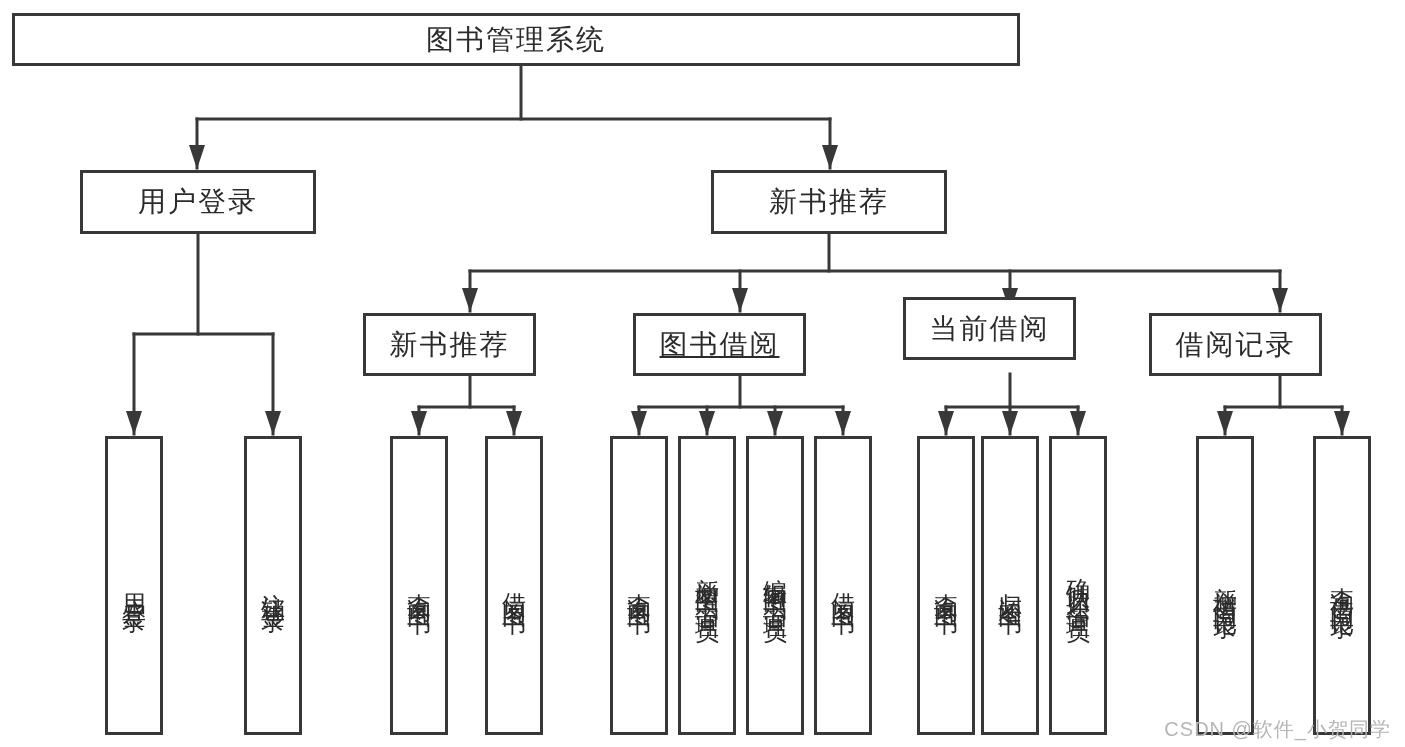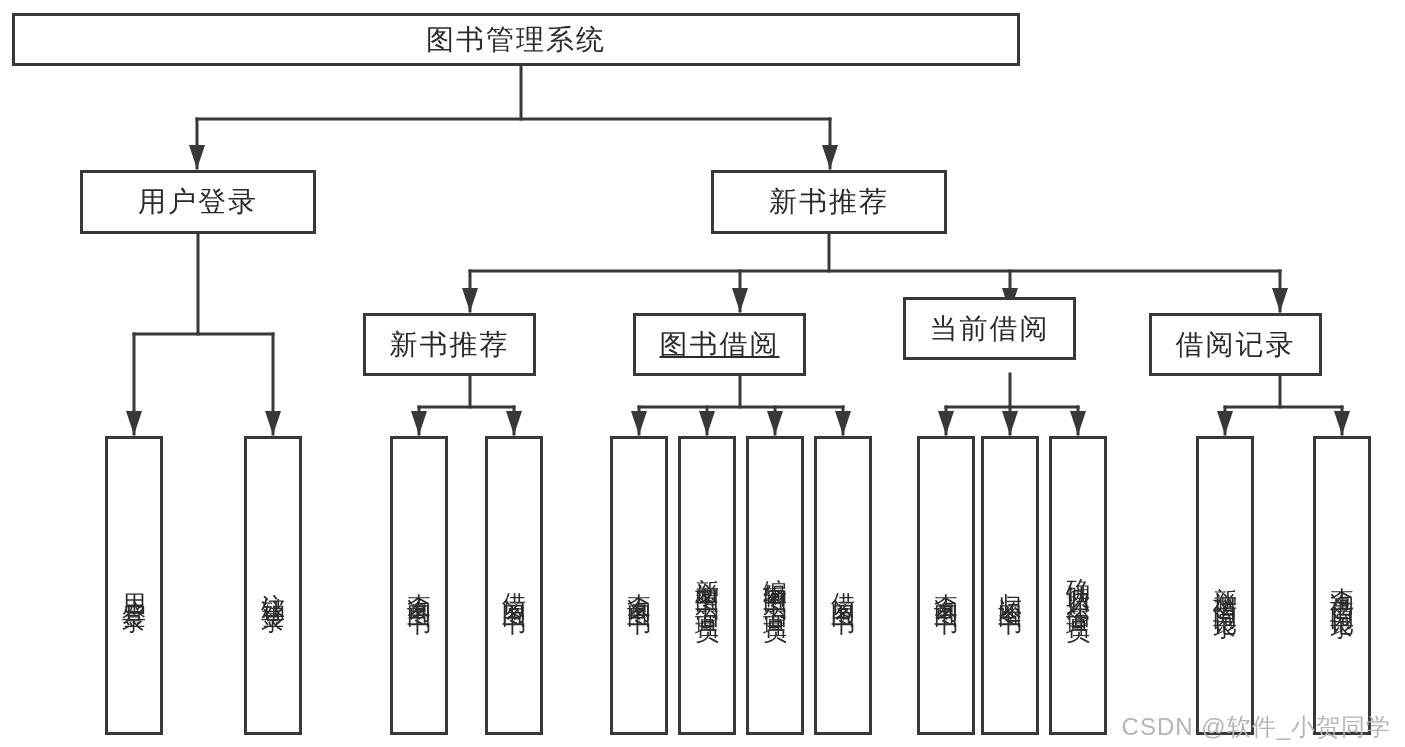--- a/index.html
+++ b/index.html
@@ -28,21 +28,21 @@
     top:436px;height:299px;width:58px;
     font-size:24px;
     writing-mode:vertical-rl;
     text-orientation:mixed;
     letter-spacing:6px;
     line-height:1;
   }
   .watermark{
     position:absolute;
     right:14px;bottom:4px;
-    font-size:24px;
+    font-size:20px;
     color:#b5b5b5;
     letter-spacing:1px;
     z-index:5;
     white-space:nowrap;
   }
 </style>
 </head>
 <body>
 
 <div class="stage">

